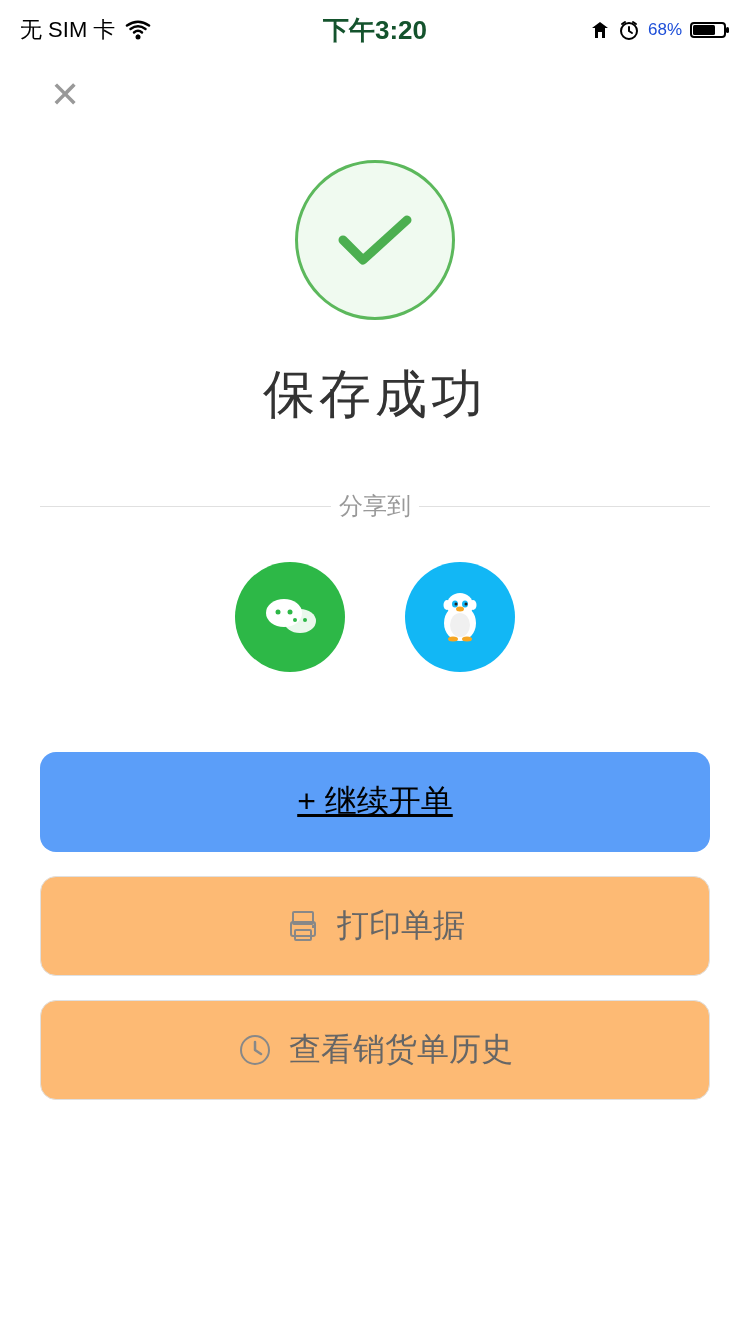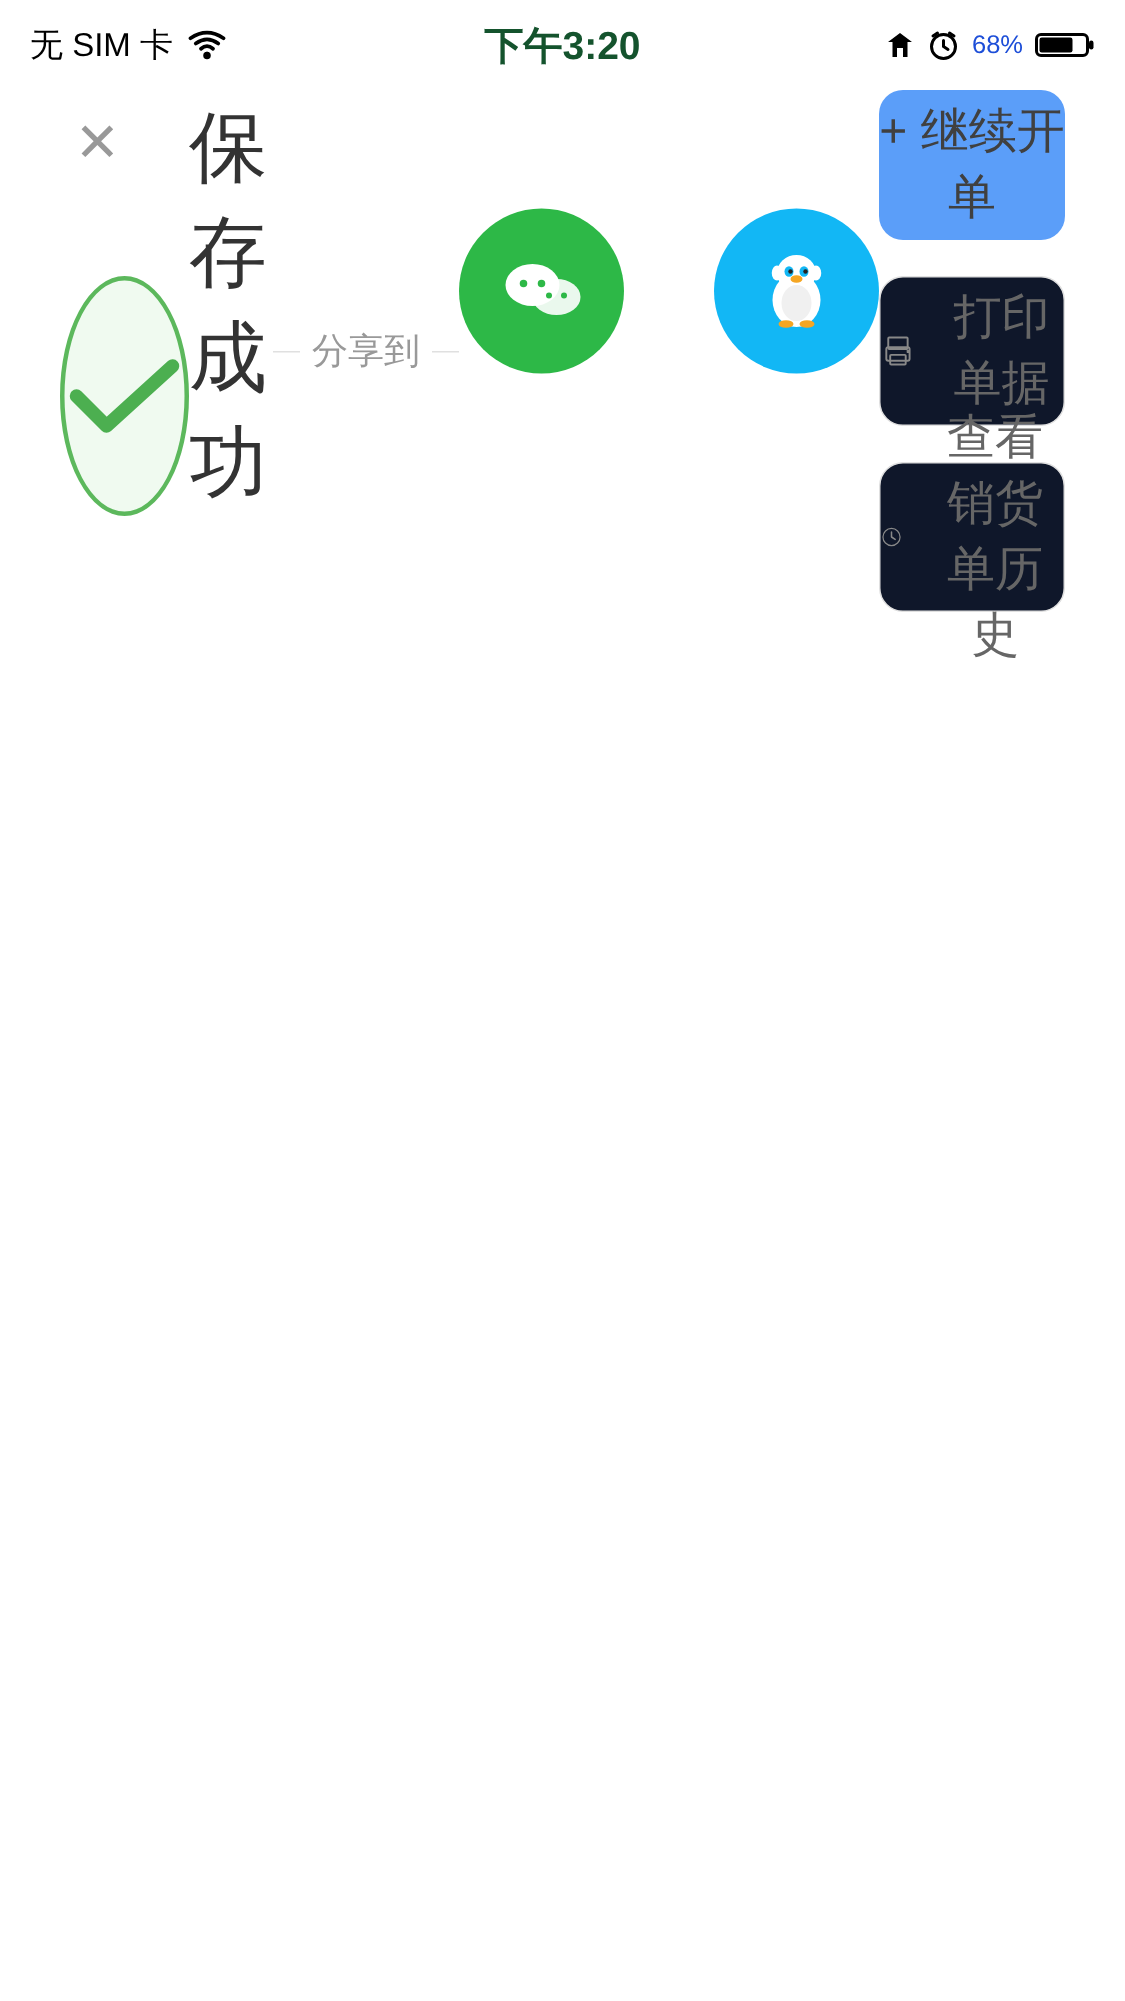--- a/index.html
+++ b/index.html
@@ -54,20 +54,21 @@
     .wifi-icon {
       width: 30px;
       height: 22px;
     }
 
     
     .content {
       width: 100%;
       padding: 0 40px;
       display: flex;
+      flex-direction: column;
       align-items: center;
     }
 
     
     .close-btn {
       position: absolute;
       top: 70px;
       left: 40px;
       width: 50px;
       height: 50px;
@@ -111,20 +112,21 @@
       margin-bottom: 60px;
       letter-spacing: 4px;
     }
 
     
     .divider-container {
       width: 100%;
       display: flex;
       align-items: center;
       gap: 8px;
+      margin-bottom: 40px;
     }
 
     .divider-line {
       flex: 1;
       height: 1px;
       background: #e0e0e0;
     }
 
     .divider-text {
       font-size: 24px;
@@ -176,29 +178,30 @@
       outline: none;
       display: flex;
       align-items: center;
       justify-content: center;
       gap: 16px;
       cursor: pointer;
     }
 
     .btn-primary-text {
       font-size: 32px;
-      color: #404040;
+      color: #000000;
       font-weight: 400;
+      text-decoration: underline;
     }
 
     .btn-secondary {
       width: 100%;
       height: 100px;
       border-radius: 16px;
-      background: #0f172a;
+      background: #fdba74;
       border: 1px solid #e0e0e0;
       display: flex;
       align-items: center;
       justify-content: center;
       gap: 16px;
       cursor: pointer;
     }
 
     .btn-secondary-text {
       font-size: 32px;

